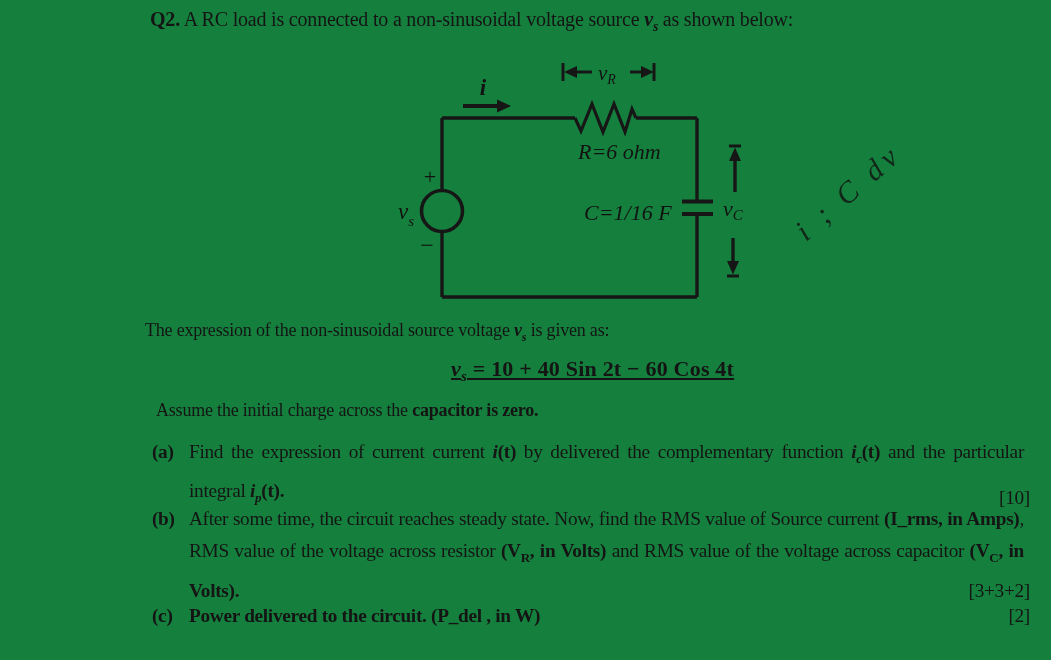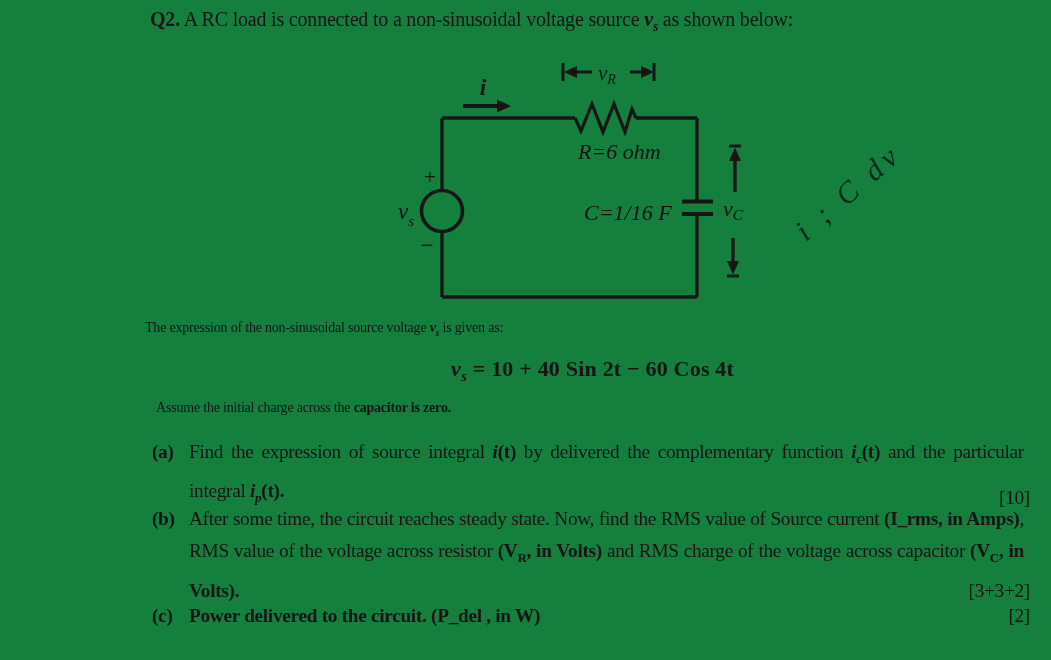--- a/index.html
+++ b/index.html
@@ -3,23 +3,23 @@
 <meta charset="utf-8">
 <style>
   html,body{margin:0;padding:0;}
   .page{
     position:relative; width:1051px; height:660px;
     background:#15803d; overflow:hidden;
     font-family:"Liberation Serif", serif; color:#141414;
   }
   .abs{position:absolute;}
   .title{left:150px; top:8px; font-size:20px; letter-spacing:-0.2px;}
-  .bodyline{font-size:14px; letter-spacing:-0.2px;}
+  .bodyline{font-size:18px; letter-spacing:-0.2px;}
   .intro{left:145px; top:320px;}
-  .equation{left:451px; top:356px; font-size:22px; font-weight:bold; letter-spacing:0.2px;}
+  .equation{left:451px; top:356px; font-size:22px; font-weight:bold; letter-spacing:0.2px;text-decoration:underline;}
   .assume{left:156px; top:400px;}
   .part{position:absolute; left:152px; width:872px; font-size:19.3px; letter-spacing:-0.3px; line-height:32.4px;}
   .part .plabel{position:absolute; left:0; top:0; font-weight:bold;}
   .part .ptext{margin-left:37px; text-align:justify;}
   .part .marks{position:absolute; right:-6px; bottom:0; font-weight:normal;}
   .part-c .marks{bottom:auto; top:0;}
   sub{font-size:0.68em;}
   .bi{font-weight:bold; font-style:italic;}
   svg text{font-family:"Liberation Serif", serif; fill:#121212;}
   .hand{opacity:0.82;}
@@ -98,29 +98,29 @@
     <i>v</i><sub><i>s</i></sub><span> = 10 + 40 Sin 2t − 60 Cos 4t</span>
   </div>
 
   <div class="abs bodyline assume">
     <span>Assume the initial charge across the </span><b>capacitor is zero.</b>
   </div>
 
   <div class="part" style="top:436px;">
     <span class="plabel">(a)</span>
     <div class="ptext">
-      <span>Find the expression of source integral </span><span class="bi">i</span><b>(t)</b><span> by delivered the complementary function </span><span class="bi">i</span><sub class="bi">c</sub><b>(t)</b><span> and the particular integral </span><span class="bi">i</span><sub class="bi">p</sub><b>(t).</b>
+      <span>Find the expression of current current </span><span class="bi">i</span><b>(t)</b><span> by delivered the complementary function </span><span class="bi">i</span><sub class="bi">c</sub><b>(t)</b><span> and the particular integral </span><span class="bi">i</span><sub class="bi">p</sub><b>(t).</b>
     </div>
     <span class="marks">[10]</span>
   </div>
 
   <div class="part" style="top:503px;">
     <span class="plabel">(b)</span>
     <div class="ptext">
-      <span>After some time, the circuit reaches steady state. Now, find the RMS value of Source current </span><b>(I_rms, in Amps)</b><span>, RMS value of the voltage across resistor </span><b>(V</b><sub><b>R</b></sub><b>, in Volts)</b><span> and RMS charge of the voltage across capacitor </span><b>(V</b><sub><b>C</b></sub><b>, in Volts).</b>
+      <span>After some time, the circuit reaches steady state. Now, find the RMS value of Source current </span><b>(I_rms, in Amps)</b><span>, RMS value of the voltage across resistor </span><b>(V</b><sub><b>R</b></sub><b>, in Volts)</b><span> and RMS value of the voltage across capacitor </span><b>(V</b><sub><b>C</b></sub><b>, in Volts).</b>
     </div>
     <span class="marks">[3+3+2]</span>
   </div>
 
   <div class="part part-c" style="top:600px;">
     <span class="plabel">(c)</span>
     <div class="ptext" style="text-align:left;font-weight:bold;">
       <span>Power delivered to the circuit. </span><b>(P_del , in W)</b>
     </div>
     <span class="marks">[2]</span>

